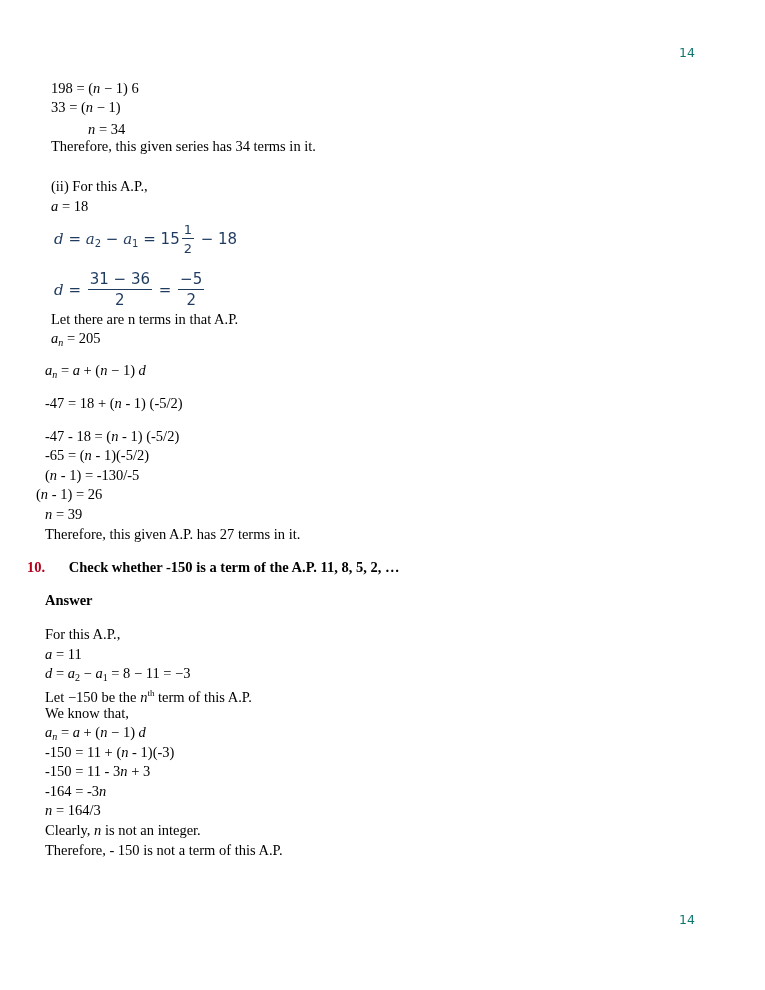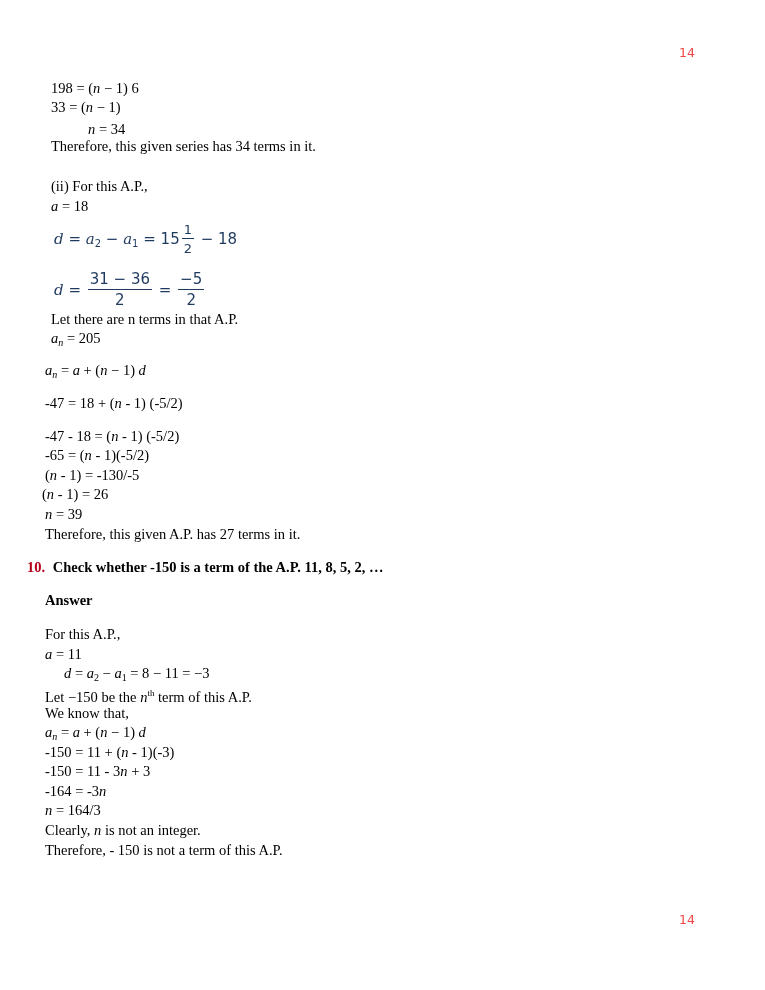--- a/index.html
+++ b/index.html
@@ -1,19 +1,19 @@
 <!DOCTYPE html>
 <html><head>
 <meta charset="utf-8">
 <style>
   html, body { margin: 0; padding: 0; background: #ffffff; }
   body { width: 765px; height: 990px; position: relative; overflow: hidden; color: #000; }
   .serif { font-family: "Liberation Serif", "DejaVu Serif", serif; font-size: 14.5px; }
   .line { position: absolute; white-space: nowrap; line-height: 18px; }
-  .pgnum { position: absolute; font-family: "DejaVu Sans", "Liberation Sans", sans-serif; font-size: 12.5px; color: #ef4444; }
+  .pgnum { position: absolute; font-family: "DejaVu Sans", "Liberation Sans", sans-serif; font-size: 12.5px; color: #0f766e; }
   .eq { position: absolute; font-family: "DejaVu Sans", "Liberation Sans", sans-serif; color: #1f3a5f; font-size: 15px; white-space: nowrap; }
   .eq i { font-style: italic; font-family: "DejaVu Serif", serif; }
   .frac { display: inline-flex; flex-direction: column; align-items: center; vertical-align: middle; line-height: 1; margin: 0 2px; }
   .frac .num { padding: 0 2px 2px 2px; border-bottom: 1px solid #1f3a5f; }
   .frac .den { padding-top: 3px; }
   .frac.small { font-size: 13px; }
   .mixed { display: inline-flex; align-items: center; }
   .qnum { color: #b3001b; font-weight: bold; }
   .bold { font-weight: bold; }
   sub { font-size: 10px; vertical-align: -3px; }
@@ -76,39 +76,39 @@
   </div>
   <div class="line serif" style="left:45px; top:427px;">
     <span>-47 - 18 = (</span><i>n</i><span> - 1) (-5/2)</span>
   </div>
   <div class="line serif" style="left:45px; top:446px;">
     <span>-65 = (</span><i>n</i><span> - 1)(-5/2)</span>
   </div>
   <div class="line serif" style="left:45px; top:466px;">
     <span>(</span><i>n</i><span> - 1) = -130/-5</span>
   </div>
-  <div class="line serif" style="left:42px; top:485px;">
+  <div class="line serif" style="left:36px; top:485px;">
     <span>(</span><i>n</i><span> - 1) = 26</span>
   </div>
   <div class="line serif" style="left:45px; top:505px;">
     <span></span><i>n</i><span> = 39</span>
   </div>
   <div class="line serif" style="left:45px; top:525px;">Therefore, this given A.P. has 27 terms in it.</div>
 
   <div class="line serif bold" style="left:27px; top:558px;">
     <span class="qnum">10.</span>
-    <span style="margin-left:4px;">Check whether -150 is a term of the A.P. 11, 8, 5, 2, …</span>
+    <span style="margin-left:20px;">Check whether -150 is a term of the A.P. 11, 8, 5, 2, …</span>
   </div>
   <div class="line serif bold" style="left:45px; top:591px;">Answer</div>
 
   <div class="line serif" style="left:45px; top:625px;">For this A.P.,</div>
   <div class="line serif" style="left:45px; top:645px;">
     <i>a</i><span> = 11</span>
   </div>
-  <div class="line serif" style="left:45px; top:664px;margin-left:19px;">
+  <div class="line serif" style="left:45px; top:664px;">
     <i>d</i><span> = </span><i>a</i><sub>2</sub><span> − </span><i>a</i><sub>1</sub><span> = 8 − 11 = −3</span>
   </div>
   <div class="line serif" style="left:45px; top:684px;font-family:Liberation Serif, serif;">
     <span>Let −150 be the </span><i>n</i><sup>th</sup><span> term of this A.P.</span>
   </div>
   <div class="line serif" style="left:45px; top:704px;">We know that,</div>
   <div class="line serif" style="left:45px; top:723px;">
     <i>a</i><sub><i>n</i></sub><span> = </span><i>a</i><span> + (</span><i>n</i><span> − 1) </span><i>d</i>
   </div>
   <div class="line serif" style="left:45px; top:743px;">

